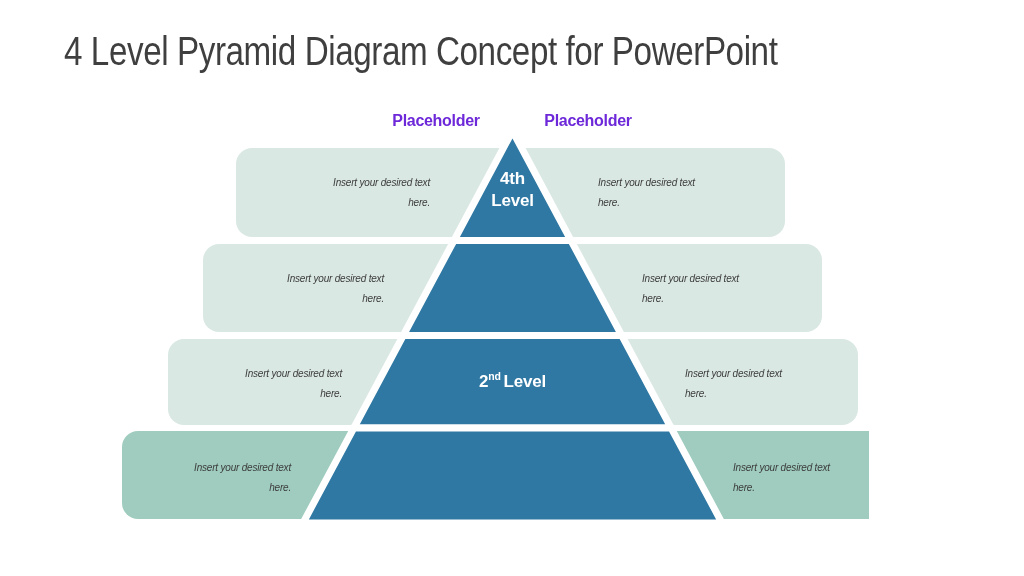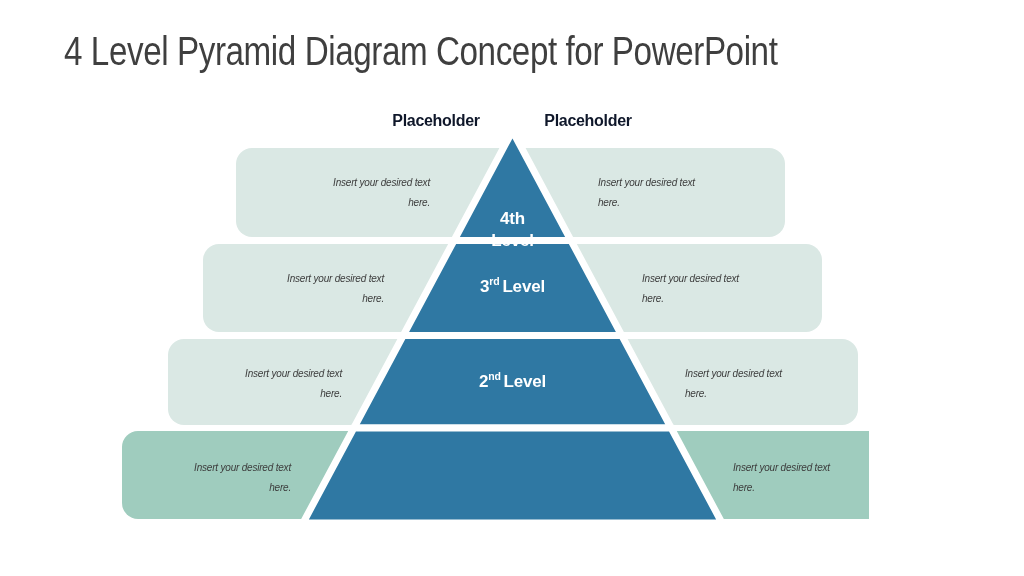--- a/index.html
+++ b/index.html
@@ -28,21 +28,21 @@
   }
 
   
   .ph-label {
     position: absolute;
     top: 112px;
     width: 110px;
     text-align: center;
     font-size: 16px;
     font-weight: 700;
-    color: #0f172a;
+    color: #6d28d9;
     letter-spacing: -0.3px;
     z-index: 4;
   }
   .ph-left  { left: 381px; }
   .ph-right { left: 533px; }
 
   
   .band { position: absolute; border-radius: 16px; z-index: 1; }
   .band.light { background: #DAE8E4; }
   .band.green { background: #9FCCBE; }
@@ -84,21 +84,21 @@
     color: #ffffff;
     font-weight: 700;
     font-size: 17px;
     line-height: 20px;
     text-align: center;
     letter-spacing: -0.2px;
     z-index: 3;
   }
   .lvl-label sup { font-size: 10.5px; line-height: 0; }
   .lvl-word { margin-left: 3px; }
-  .lvl-4 { left: 452px; top: 168px; width: 121px; line-height: 22px; margin-top: 40px; }
+  .lvl-4 { left: 452px; top: 168px; width: 121px; line-height: 22px; }
   .lvl-4 span { display: block; }
   .lvl-3 { left: 432px; top: 277px; width: 161px; }
   .lvl-2 { left: 432px; top: 372px; width: 161px; text-align: center; }
   .lvl-1 { left: 432px; top: 465px; width: 161px; }
 </style>
 </head>
 <body>
 
 <div class="slide">
 
@@ -115,23 +115,20 @@
   <svg class="pyr-svg" width="1024" height="576" viewBox="0 0 1024 576" aria-hidden="true">
     <polygon points="512.5,131 454,240.5 571,240.5" fill="#2F78A3"></polygon>
     <polygon points="454,240.5 571,240.5 621.8,335.5 403.2,335.5" fill="#2F78A3"></polygon>
     <polygon points="403.2,335.5 621.8,335.5 671.2,428 353.8,428" fill="#2F78A3"></polygon>
     <polygon points="353.8,428 671.2,428 722,523 303,523" fill="#2F78A3"></polygon>
   </svg>
 
   <div class="lvl-label lvl-4">
     <span>4th</span>
     <span>Level</span>
-  </div>
-  <div class="lvl-label lvl-3">
-    <span>3</span><sup>rd</sup><span class="lvl-word">Level</span>
   </div>
   <div class="lvl-label lvl-2">
     <span>2</span><sup>nd</sup><span class="lvl-word">Level</span>
   </div>
 
   <div class="band-text al-right t4l">
     <span>Insert your desired text</span>
     <span>here.</span>
   </div>
   <div class="band-text al-left t4r">

